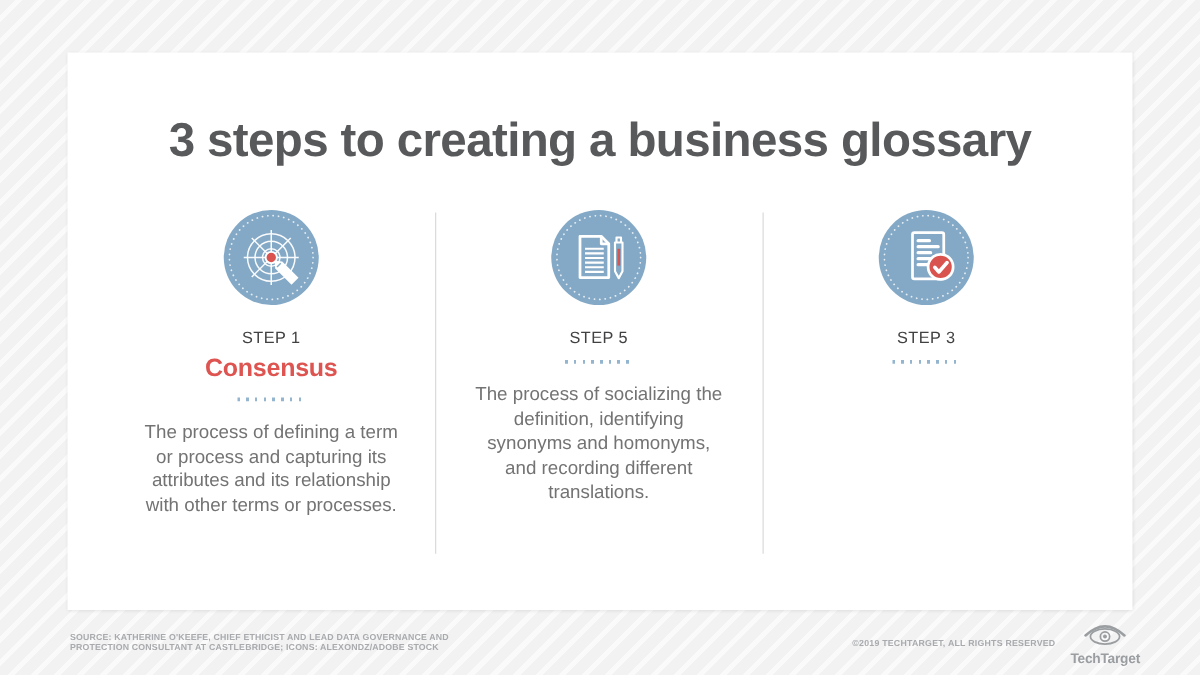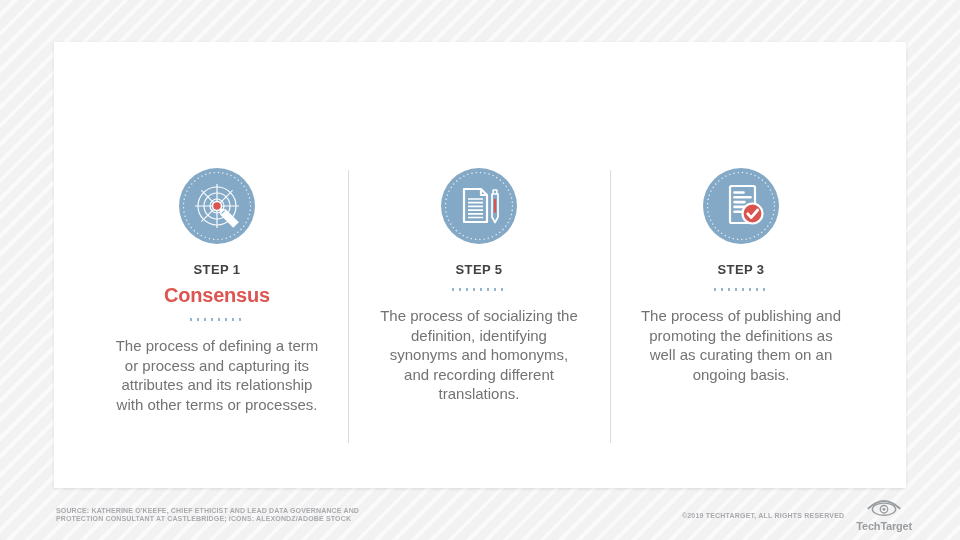--- a/index.html
+++ b/index.html
@@ -28,21 +28,21 @@
     position:absolute; width:1px; height:273px; top:128px; background:#dbdbdb;
   }
   .vdivider.d1 { left:294px; }
   .vdivider.d2 { left:556px; }
   .icon-circle {
     width:76px; height:76px; border-radius:50%; background:#84a9c6;
     display:flex; align-items:center; justify-content:center;
   }
   .icon-circle svg { display:block; }
   .step-label {
-    margin-top:18px; font-size:13px; font-weight:bold; color:#414042; letter-spacing:0.4px;
+    margin-top:18px; font-size:13px; font-weight:normal; color:#414042; letter-spacing:0.4px;
   }
   .step-heading {
     margin-top:7px; font-size:20px; font-weight:bold; color:#dd5450; letter-spacing:-0.2px;
   }
   .dots {
     width:55px; height:3px; margin-top:11px;
     background-image: repeating-linear-gradient(90deg, #93b5cf 0px, #93b5cf 2px, transparent 2px, transparent 7px);
   }
   .step-desc {
     margin-top:15px; width:205px; font-size:15px; line-height:19.5px; color:#737373;
@@ -60,20 +60,21 @@
   }
   .brand { display:flex; flex-direction:column; align-items:center; }
   .brand-text { font-size:11px; font-weight:bold; color:#9b9ea1; letter-spacing:-0.2px; margin-top:-1px; }
 </style>
 </head>
 <body>
 
 <div class="canvas">
   <div class="card">
 
+    <h1 class="page-title">3 steps to creating a business glossary</h1>
 
     <div class="columns">
 
       <section class="col">
         <div class="icon-circle">
           <svg width="76" height="76" viewBox="0 0 76 76">
             <circle cx="38" cy="38" r="33.5" fill="none" stroke="#ffffff" stroke-width="1.4" stroke-dasharray="0.1 4.2" stroke-linecap="round" opacity="0.8"></circle>
             <g stroke="#ffffff" stroke-width="1.2" fill="none" opacity="0.95">
               <circle cx="38" cy="38" r="7"></circle>
               <circle cx="38" cy="38" r="13"></circle>
@@ -126,21 +127,20 @@
               <path d="M31.5 34.1 h10"></path>
               <path d="M31.5 38.9 h10"></path>
               <path d="M31.5 43.7 h10"></path>
             </g>
             <circle cx="49.5" cy="45.5" r="10" fill="#d9534f" stroke="#ffffff" stroke-width="2.2"></circle>
             <path d="M44.8 45.8 l3.3 3.8 l6.6 -7.6" stroke="#ffffff" stroke-width="2.8" fill="none" stroke-linecap="round" stroke-linejoin="round"></path>
           </svg>
         </div>
         <div class="step-label">STEP 3</div>
         <div class="dots"></div>
-        <p class="step-desc">The process of publishing and promoting the definitions as well as curating them on an ongoing basis.</p>
       </section>
 
     </div>
 
     <div class="vdivider d1"></div>
     <div class="vdivider d2"></div>
   </div>
 
   <div class="footer">
     <div class="source">

